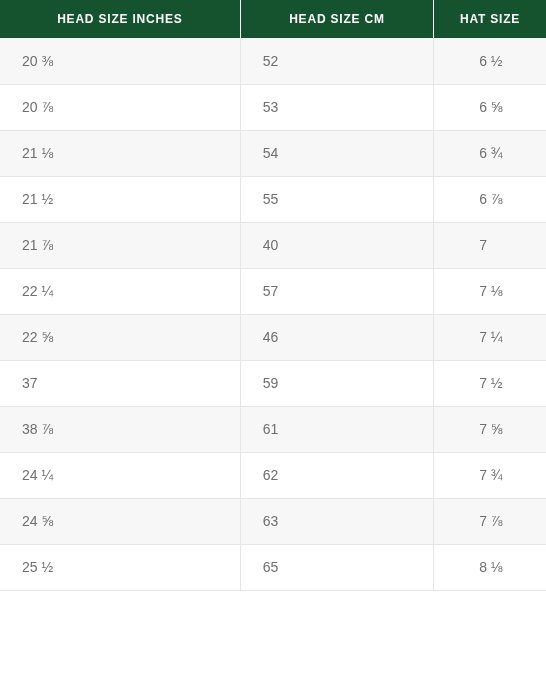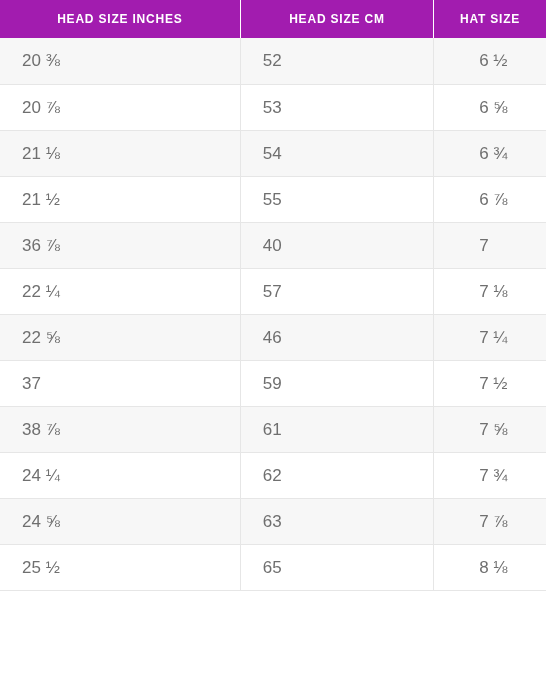--- a/index.html
+++ b/index.html
@@ -12,21 +12,21 @@
     height: 695px;
     font-family: "Liberation Sans", sans-serif;
     -webkit-font-smoothing: antialiased;
   }
   .size-table {
     width: 546px;
     border-collapse: collapse;
     table-layout: fixed;
   }
   .size-table thead th {
-    background: #a21caf;
+    background: #14532d;
     color: #ffffff;
     font-size: 12px;
     font-weight: bold;
     letter-spacing: 0.8px;
     text-transform: uppercase;
     text-align: center;
     height: 38px;
     padding: 0 4px;
     border-right: 1px solid #ffffff;
     vertical-align: middle;
@@ -34,21 +34,21 @@
   }
   .size-table thead th:last-child {
     border-right: none;
   }
   .col-inches { width: 231px; }
   .col-cm     { width: 186px; }
   .col-hat    { width: 108px; }
 
   .size-table tbody td {
     height: 46px;
-    font-size: 17px;
+    font-size: 14px;
     color: #6f6f6f;
     font-weight: normal;
     text-align: left;
     padding: 0 0 0 22px;
     border-right: 1px solid #e6e6e6;
     border-bottom: 1px solid #e6e6e6;
     vertical-align: middle;
     box-sizing: border-box;
     line-height: 1;
   }
@@ -89,21 +89,21 @@
         <td class="col-inches">21 ⅛</td>
         <td class="col-cm">54</td>
         <td class="col-hat">6 ¾</td>
       </tr>
       <tr>
         <td class="col-inches">21 ½</td>
         <td class="col-cm">55</td>
         <td class="col-hat">6 ⅞</td>
       </tr>
       <tr>
-        <td class="col-inches">36 ⅞</td>
+        <td class="col-inches">21 ⅞</td>
         <td class="col-cm">40</td>
         <td class="col-hat">7</td>
       </tr>
       <tr>
         <td class="col-inches">22 ¼</td>
         <td class="col-cm">57</td>
         <td class="col-hat">7 ⅛</td>
       </tr>
       <tr>
         <td class="col-inches">22 ⅝</td>

